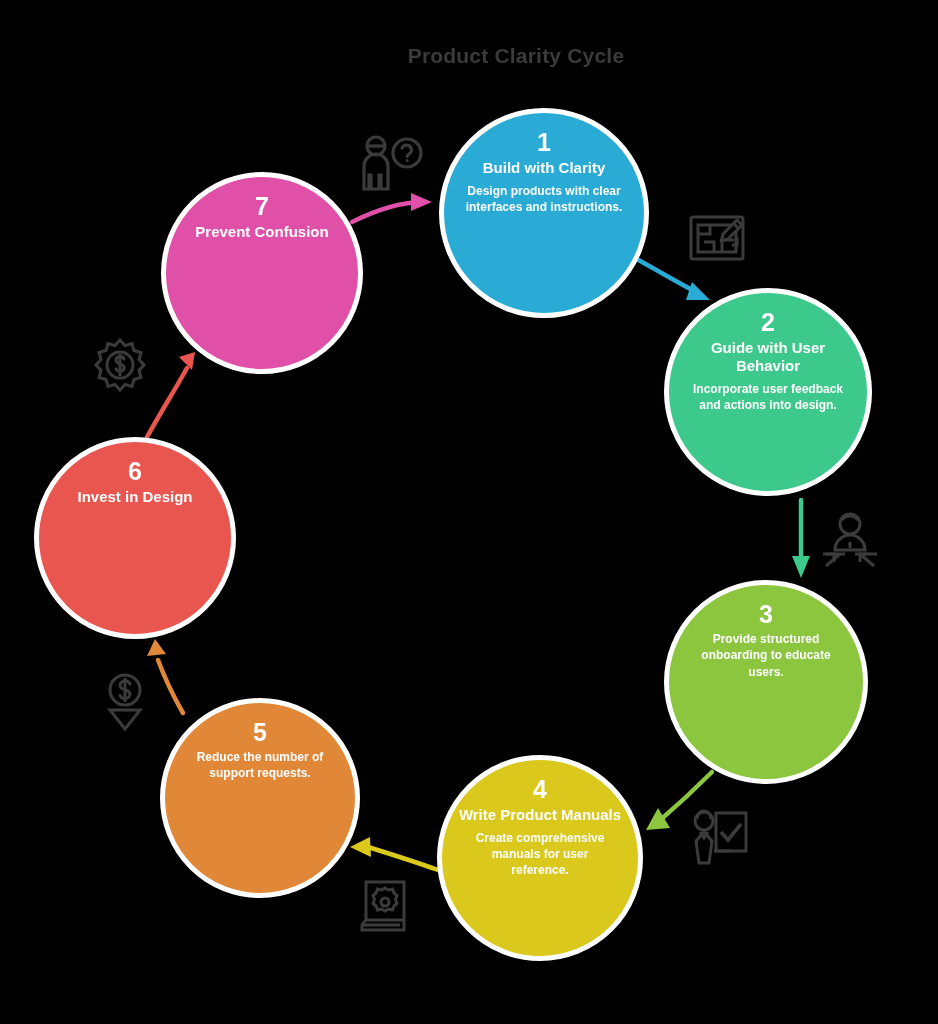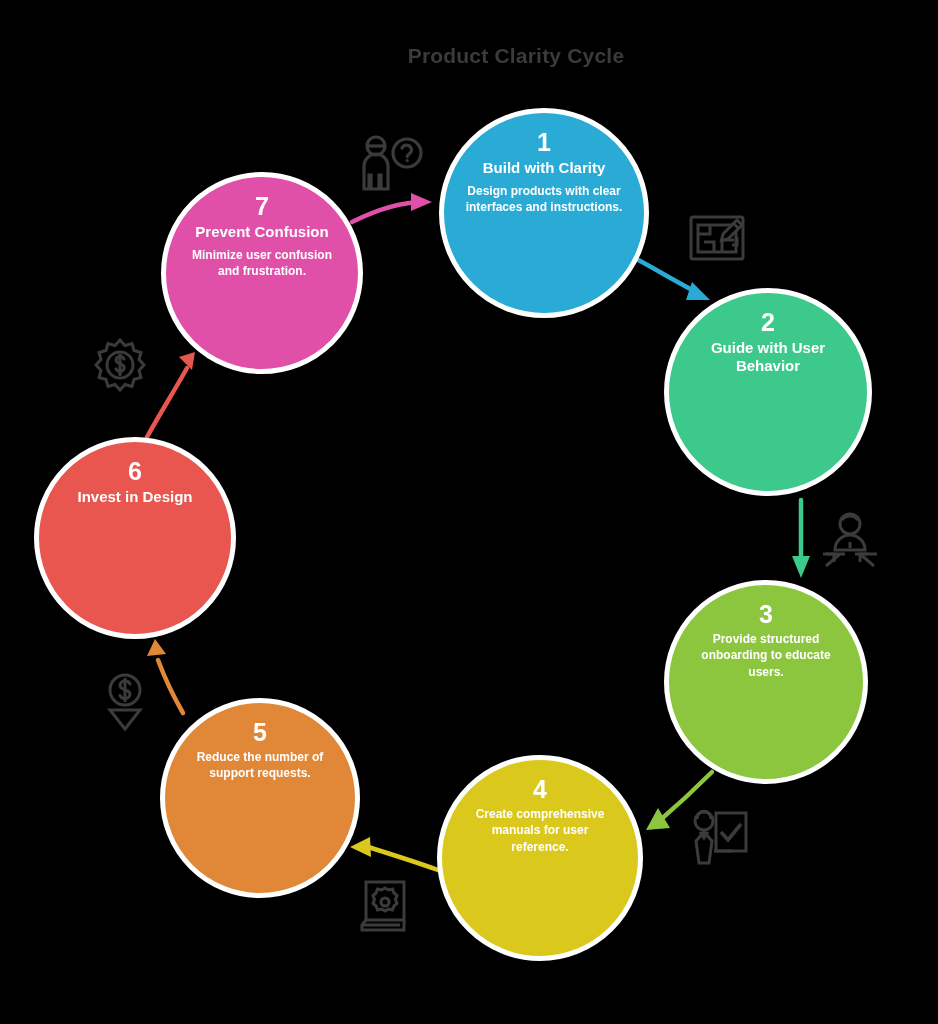--- a/index.html
+++ b/index.html
@@ -137,46 +137,47 @@
 
   <div class="node" style="left:439px;top:108px;width:210px;height:210px;background:#29abd6;">
     <div class="num">1</div>
     <div class="ttl">Build with Clarity</div>
     <div class="desc">Design products with clear interfaces and instructions.</div>
   </div>
 
   <div class="node" style="left:664px;top:288px;width:208px;height:208px;background:#3dc98c;">
     <div class="num">2</div>
     <div class="ttl">Guide with User Behavior</div>
+    <div class="desc">Incorporate user feedback and actions into design.</div>
   </div>
 
   <div class="node" style="left:664px;top:580px;width:204px;height:204px;background:#8cc63e;">
     <div class="num">3</div>
     <div class="desc">Provide structured onboarding to educate users.</div>
   </div>
 
   <div class="node" style="left:437px;top:755px;width:206px;height:206px;background:#dbc81d;">
     <div class="num">4</div>
+    <div class="ttl">Write Product Manuals</div>
     <div class="desc">Create comprehensive manuals for user reference.</div>
   </div>
 
   <div class="node" style="left:160px;top:698px;width:200px;height:200px;background:#e08838;">
     <div class="num">5</div>
     <div class="desc">Reduce the number of support requests.</div>
   </div>
 
   <div class="node" style="left:34px;top:437px;width:202px;height:202px;background:#e8564f;">
     <div class="num">6</div>
     <div class="ttl">Invest in Design</div>
   </div>
 
   <div class="node" style="left:161px;top:172px;width:202px;height:202px;background:#e04fa8;">
     <div class="num">7</div>
     <div class="ttl">Prevent Confusion</div>
-    <div class="desc">Minimize user confusion and frustration.</div>
   </div>
 
   <div class="icon-box" style="left:358px;top:133px;">
     <svg width="66" height="62" viewBox="0 0 66 62" fill="none" stroke="#3b3b3b" stroke-width="3.2">
       <circle cx="18" cy="13" r="9"></circle>
       <line x1="10" y1="13" x2="26" y2="13"></line>
       <path d="M6 33 a12 12 0 0 1 24 0 v23 h-7 v-14 h-2 v14 h-8 v-14 h-2 v14 h-5 z"></path>
       <circle cx="49" cy="20" r="14"></circle>
       <path d="M44 15 a5 5 0 0 1 9.5 2.2 c0 3.2 -4.2 3.6 -4.2 6.4" stroke-linecap="round"></path>
       <circle cx="49.2" cy="27.5" r="1.6" fill="#3b3b3b" stroke="none"></circle>

